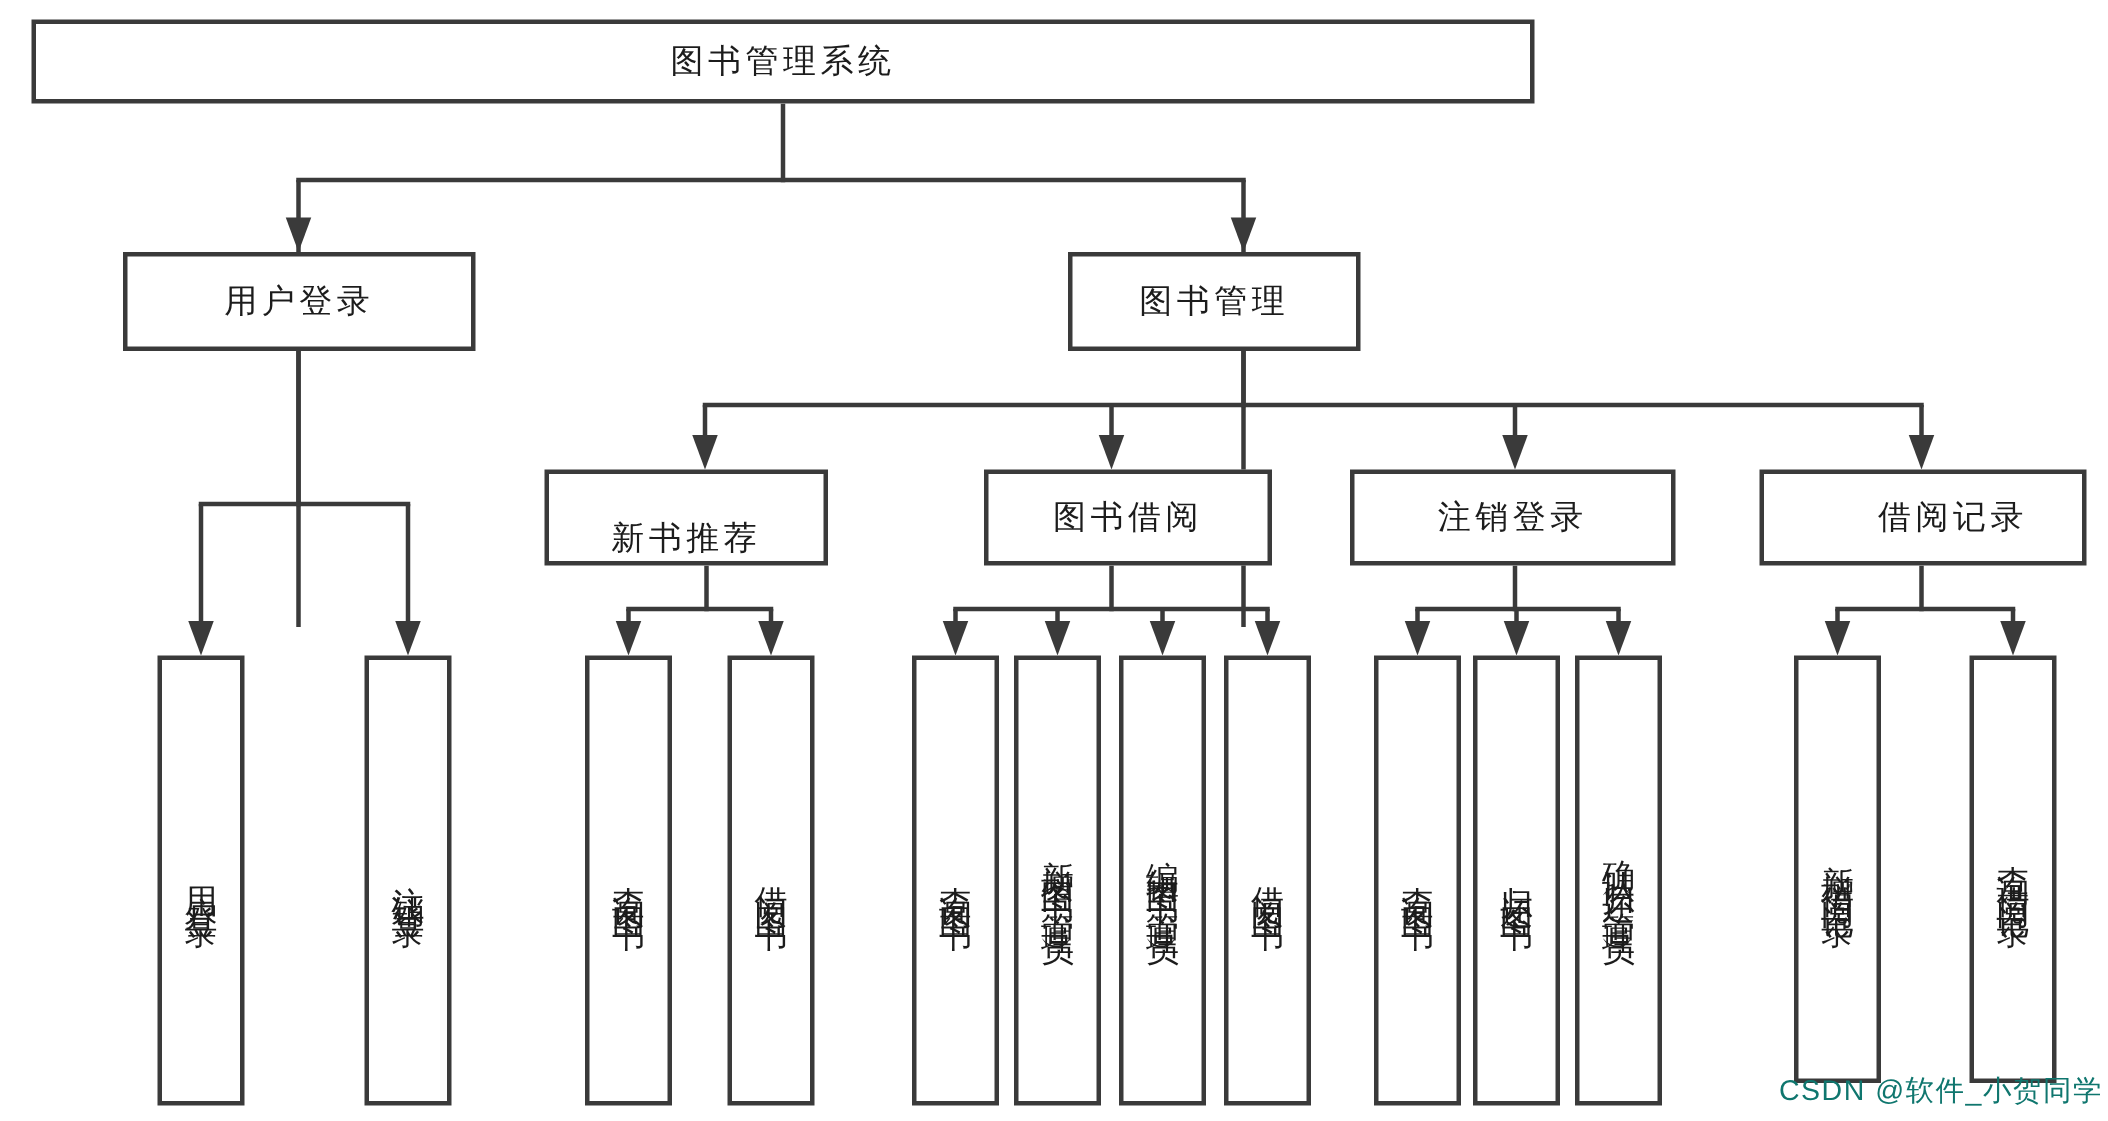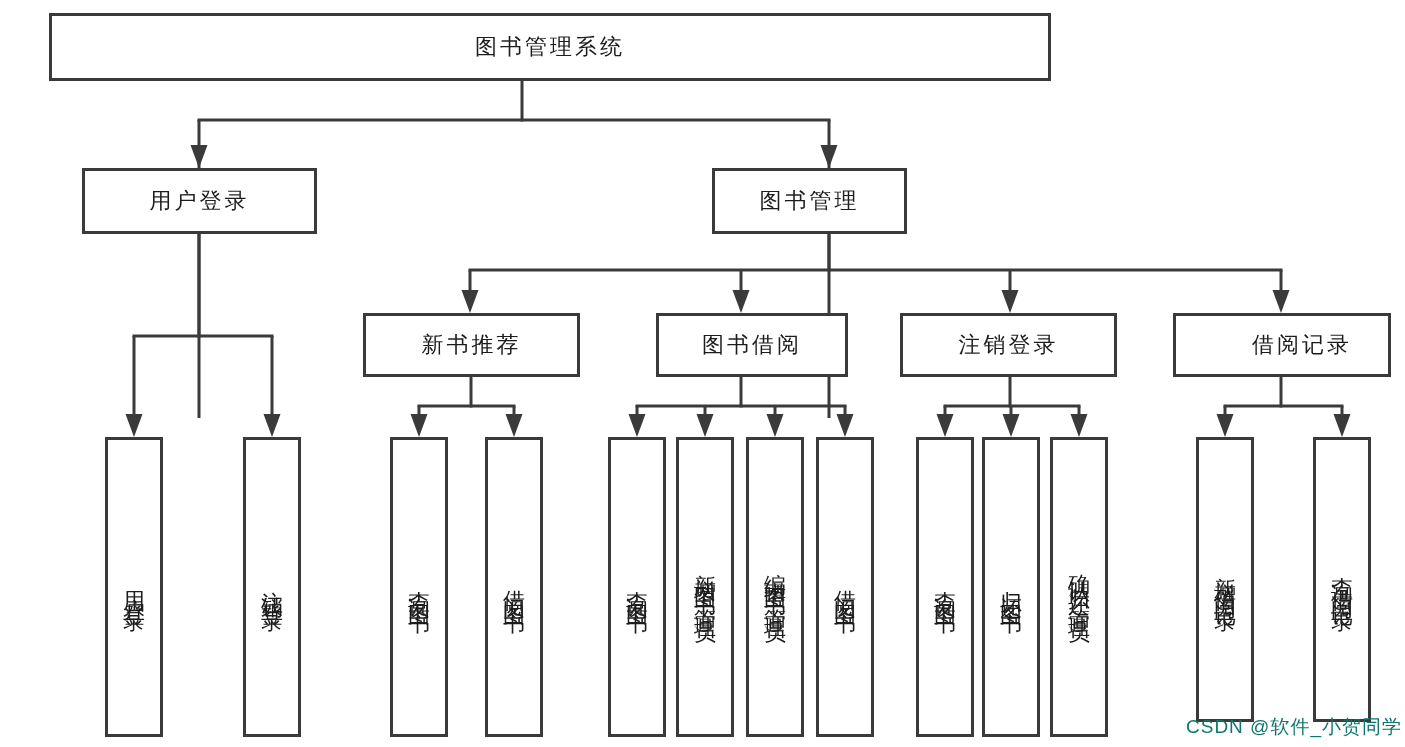--- a/index.html
+++ b/index.html
@@ -107,32 +107,32 @@
     <path d="M766.5 414 H783.5 L775 437 Z"></path>
     <path d="M836.5 414 H853.5 L845 437 Z"></path>
     <path d="M936.5 414 H953.5 L945 437 Z"></path>
     <path d="M1002.5 414 H1019.5 L1011 437 Z"></path>
     <path d="M1070.5 414 H1087.5 L1079 437 Z"></path>
     <path d="M1216.5 414 H1233.5 L1225 437 Z"></path>
     <path d="M1333.5 414 H1350.5 L1342 437 Z"></path>
   </g>
 </svg>
 
-<div class="hbox" style="left:21px;top:13px;width:1002px;height:68px;margin-left:28px;">
+<div class="hbox" style="left:21px;top:13px;width:1002px;height:56px;">
   <span>图书管理系统</span>
 </div>
 
 <div class="hbox" style="left:82px;top:168px;width:235px;height:66px;">
   <span>用户登录</span>
 </div>
 <div class="hbox" style="left:712px;top:168px;width:195px;height:66px;">
   <span>图书管理</span>
 </div>
 
-<div class="hbox" style="left:363px;top:313px;width:217px;height:64px;">
+<div class="hbox" style="left:363px;top:313px;width:189px;height:64px;align-items:flex-end;">
   <span>新书推荐</span>
 </div>
 <div class="hbox" style="left:656px;top:313px;width:192px;height:64px;">
   <span>图书借阅</span>
 </div>
 <div class="hbox" style="left:900px;top:313px;width:217px;height:64px;">
   <span>注销登录</span>
 </div>
 <div class="hbox" style="left:1173px;top:313px;width:218px;height:64px;padding-left:40px;">
   <span>借阅记录</span>

